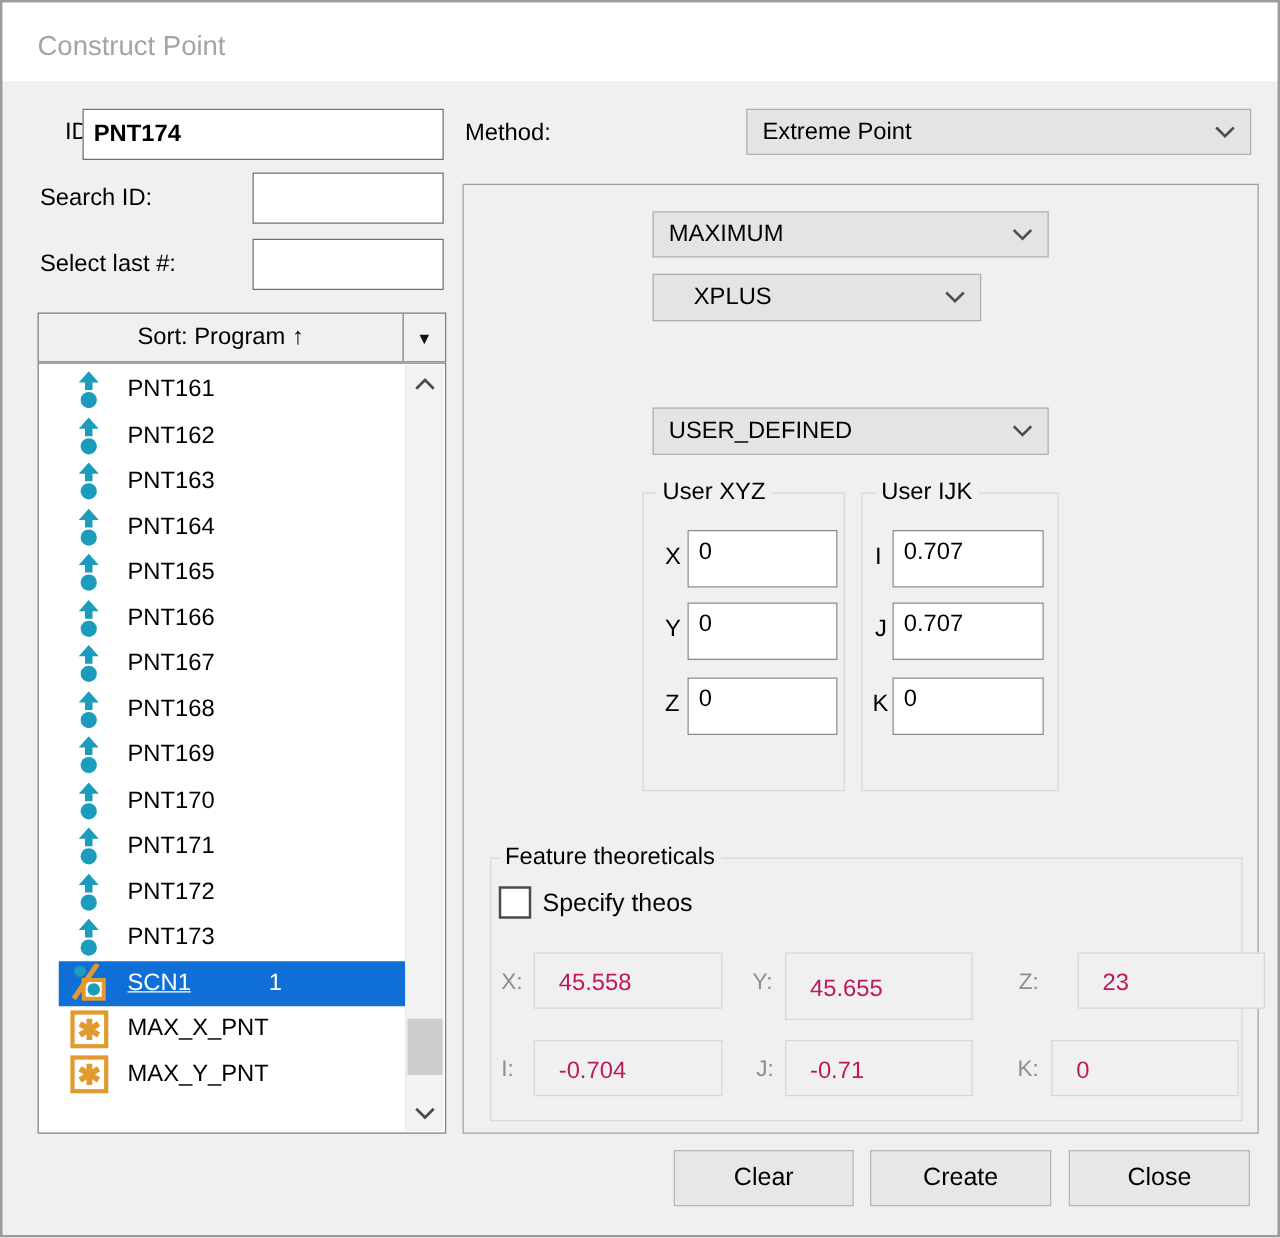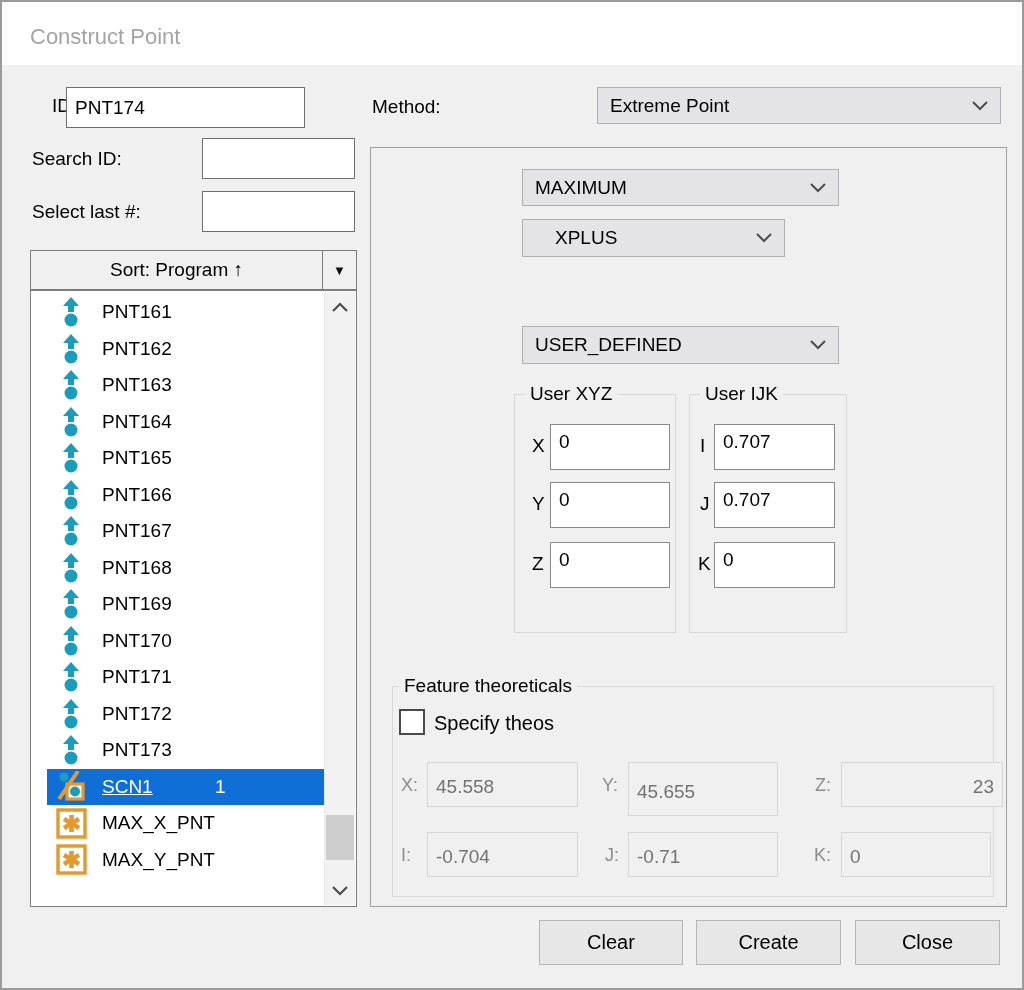--- a/index.html
+++ b/index.html
@@ -76,21 +76,21 @@
 
   .group { position: absolute; border: 1px solid #d8d8d8; }
   .group-label {
     position: absolute; top: -12px; left: 10px; background: #f0f0f0;
     padding: 0 5px; font-size: 19px; color: #000; white-space: nowrap;
   }
 
   .theo-lbl { position: absolute; font-size: 18px; color: #8d8d8d; }
   .theo-field {
     position: absolute; background: #f0f0f0; border: 1px solid #d6d6d6;
-    color: #737373; font-size: 19px; padding: 5px 8px 0 8px;
+    color: #be185d; font-size: 19px; padding: 5px 8px 0 19px;
     font-family: "Liberation Sans", sans-serif;
   }
 
   .checkbox {
     position: absolute; left: 397px; top: 707px; width: 26px; height: 26px;
     background: #fff; border: 2px solid #4a4a4a;
   }
 
   .btn {
     position: absolute; top: 918px; height: 45px;
@@ -137,21 +137,21 @@
   </defs>
 </svg>
 
 <div class="dialog">
 
   <div class="titlebar">
     <div class="title">Construct Point</div>
   </div>
 
   <div class="lbl" style="left:30px; top:93px;margin-left:20px;">ID:</div>
-  <input class="txt" style="left: 64px; top: 85px; width: 239px; height: 41px; font-weight: normal;" value="PNT174">
+  <input class="txt" style="left: 64px; top: 85px; width: 289px; height: 41px; font-weight: bold;" value="PNT174">
 
   <div class="lbl" style="left:30px; top:146px;">Search ID:</div>
   <input class="txt" style="left: 200px; top: 136px; width: 153px; height: 41px;" value="">
 
   <div class="lbl" style="left:30px; top:199px;">Select last #:</div>
   <input class="txt" style="left: 200px; top: 189px; width: 153px; height: 41px;" value="">
 
   <div class="sort-header">
     <div class="sort-label">Sort: Program ↑</div>
     <div class="sort-divider"></div>
@@ -374,21 +374,21 @@
   </div>
 
   <div class="checkbox"></div>
   <div class="lbl" style="left:432px; top:710px; font-size:20px;">Specify theos</div>
 
   <div class="theo-lbl" style="left:399px; top:773px;">X:</div>
   <input class="theo-field" style="left: 425px; top: 760px; width: 151px; height: 45px;" disabled="" value="45.558">
   <div class="theo-lbl" style="left:600px; top:773px;">Y:</div>
   <input class="theo-field" style="left: 626px; top: 760px; width: 150px; height: 54px;" disabled="" value="45.655">
   <div class="theo-lbl" style="left:813px; top:773px;">Z:</div>
-  <input class="theo-field" style="left: 839px; top: 760px; width: 162px; height: 45px; text-align: right;" disabled="" value="23">
+  <input class="theo-field" style="left: 860px; top: 760px; width: 150px; height: 45px;" disabled="" value="23">
 
   <div class="theo-lbl" style="left:399px; top:843px;">I:</div>
   <input class="theo-field" style="left: 425px; top: 830px; width: 151px; height: 45px;" disabled="" value="-0.704">
   <div class="theo-lbl" style="left:603px; top:843px;">J:</div>
   <input class="theo-field" style="left: 626px; top: 830px; width: 150px; height: 45px;" disabled="" value="-0.71">
   <div class="theo-lbl" style="left:812px; top:843px;">K:</div>
   <input class="theo-field" style="left: 839px; top: 830px; width: 150px; height: 45px;" disabled="" value="0">
 
   <div class="btn btn-clear">Clear</div>
   <div class="btn btn-create">Create</div>

